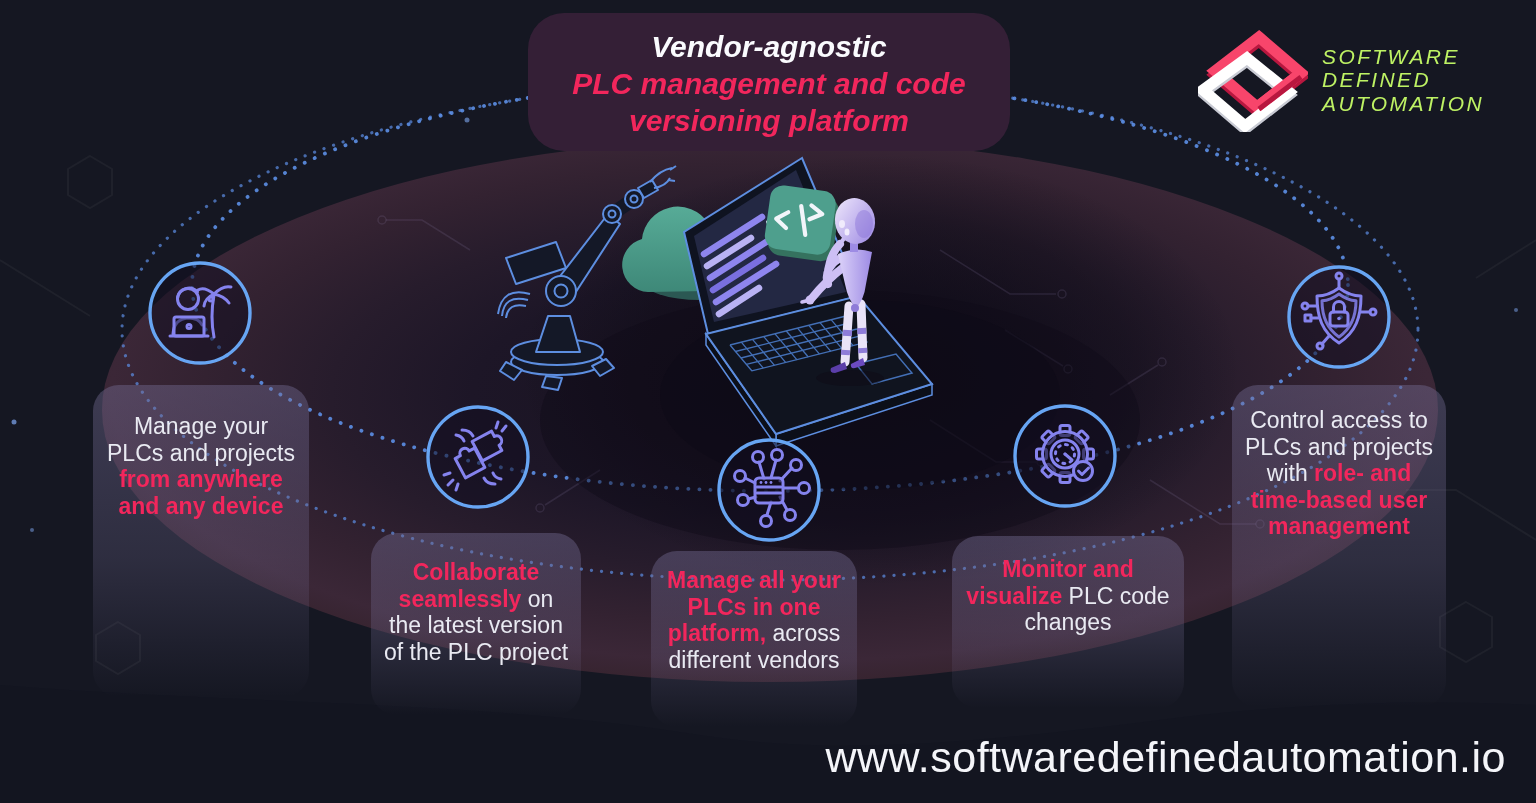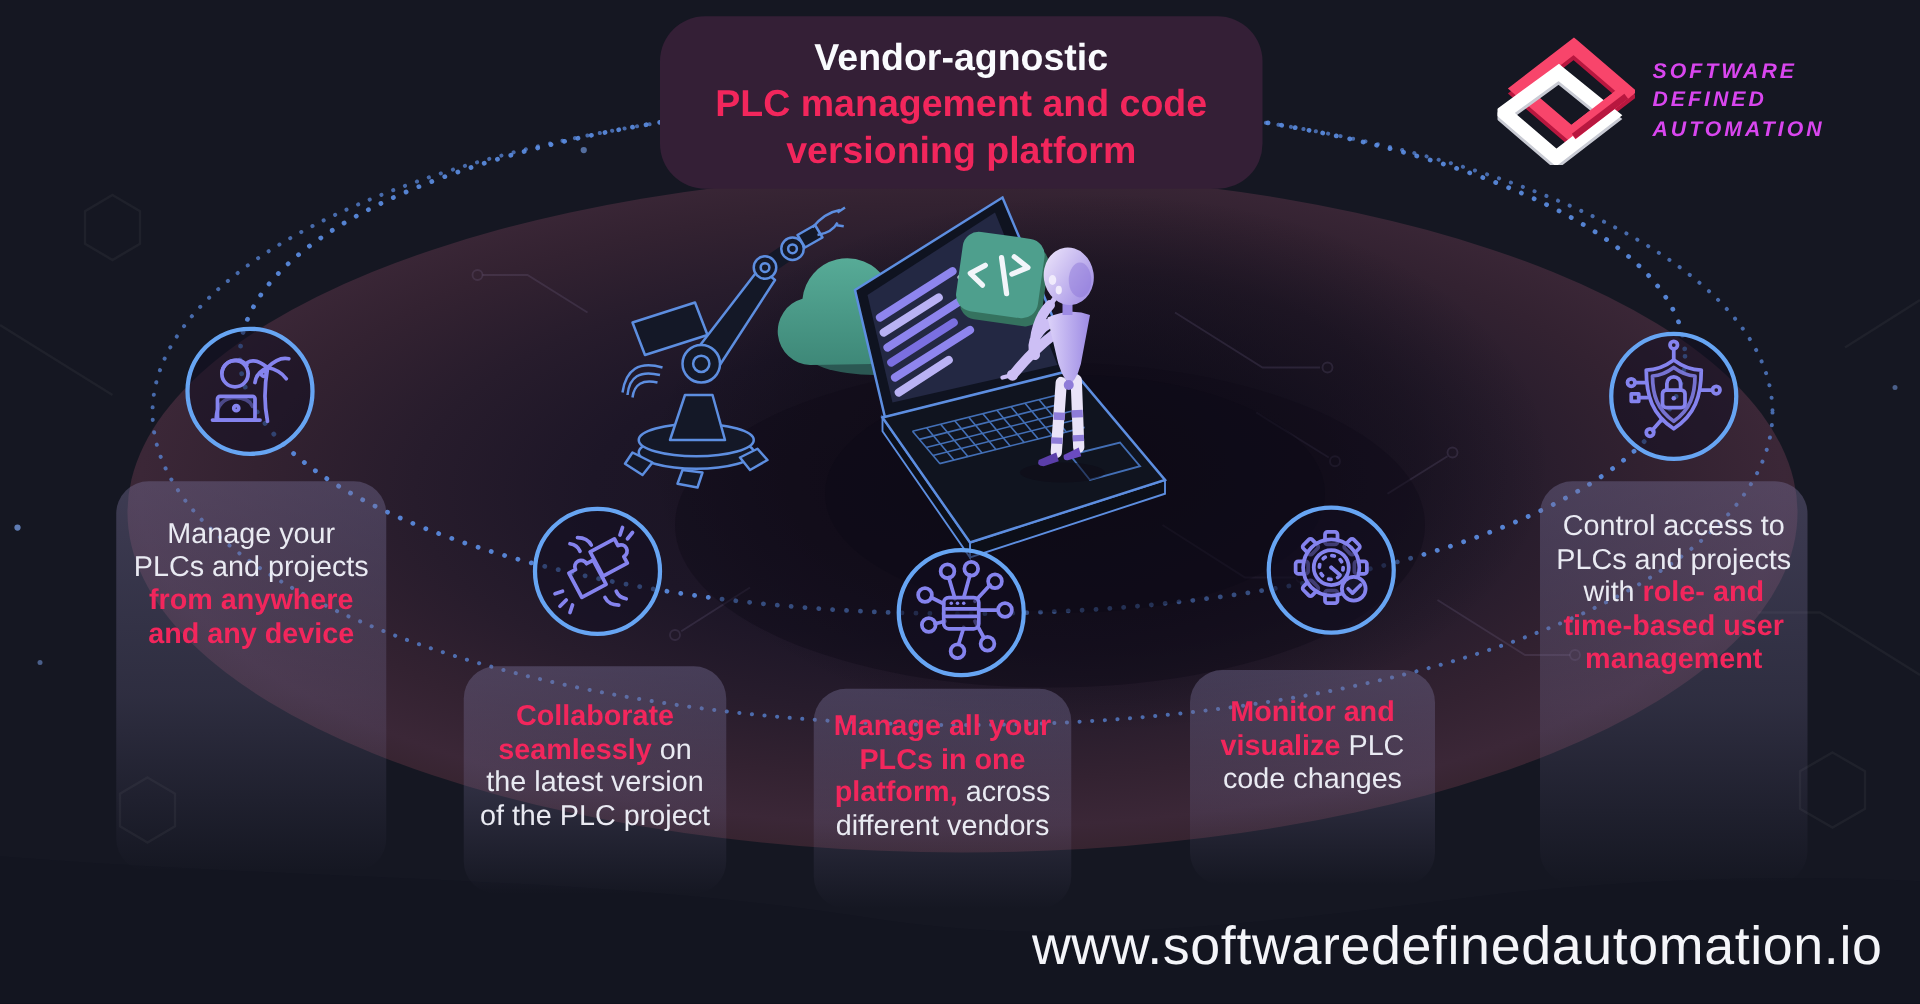--- a/index.html
+++ b/index.html
@@ -19,36 +19,36 @@
     font-size:23px;line-height:26.5px;font-weight:400;
     padding:0 10px;box-sizing:border-box;
   }
   .feature-card p{margin:0;}
   .seg-pink{color:var(--accent-pink,#F2265C);font-weight:700;}
   .seg-white{color:#E9EAF2;}
   .title-card{
     position:absolute;left:528px;top:13px;width:482px;height:138px;z-index:4;
     background:var(--title-card-bg,#341F36);border-radius:36px;
     display:flex;flex-direction:column;justify-content:center;
-    text-align:center;padding-top:2px;box-sizing:border-box;
+    text-align:center;padding-top:2px;box-sizing:border-box;font-style:italic;
   }
   .title-line1{color:#FAFBFE;font-size:30px;line-height:37px;font-weight:700;}
   .title-line2{color:var(--accent-pink,#F2265C);font-size:30px;line-height:37px;font-weight:700;width:420px;margin:0 auto;}
   .brand-logo{position:absolute;left:1198px;top:28px;z-index:4;display:flex;align-items:center;}
-  .logo-text{margin-left:14px;color:#d946ef;font-style:italic;font-weight:700;
-    font-size:17px;line-height:23.5px;letter-spacing:2.4px;}
+  .logo-text{margin-left:14px;color:#bef264;font-style:italic;font-weight:400;
+    font-size:21px;line-height:23.5px;letter-spacing:2.4px;}
   .site-url{
     position:absolute;right:30px;top:733px;z-index:4;
     color:#F4F5F9;font-size:43px;font-weight:400;letter-spacing:.5px;
   }
   
   #card-0{left:93px; top:385px;width:216px;height:312px;padding-top:28px;}
   #card-1{left:371px;top:533px;width:210px;height:182px;padding-top:26px;}
   #card-2{left:651px;top:551px;width:206px;height:176px;padding-top:16px;}
-  #card-3{left:952px;top:536px;width:196px;height:172px;padding-top:20px;}
+  #card-3{left:952px;top:536px;width:232px;height:172px;padding-top:20px;}
   #card-4{left:1232px;top:385px;width:214px;height:322px;padding-top:22px;}
   #icon-0{left:145px; top:258px;}
   #icon-1{left:423px; top:402px;}
   #icon-2{left:714px; top:435px;}
   #icon-3{left:1010px;top:401px;}
   #icon-4{left:1284px;top:262px;}
   .icon-ring{stroke:#67A5F3;stroke-width:3.4;fill:rgba(18,14,32,.55);}
   .glyph{stroke:#8583EE;stroke-width:3;fill:none;stroke-linecap:round;stroke-linejoin:round;}
   .glyph-fill{fill:#8583EE;}
 </style>

